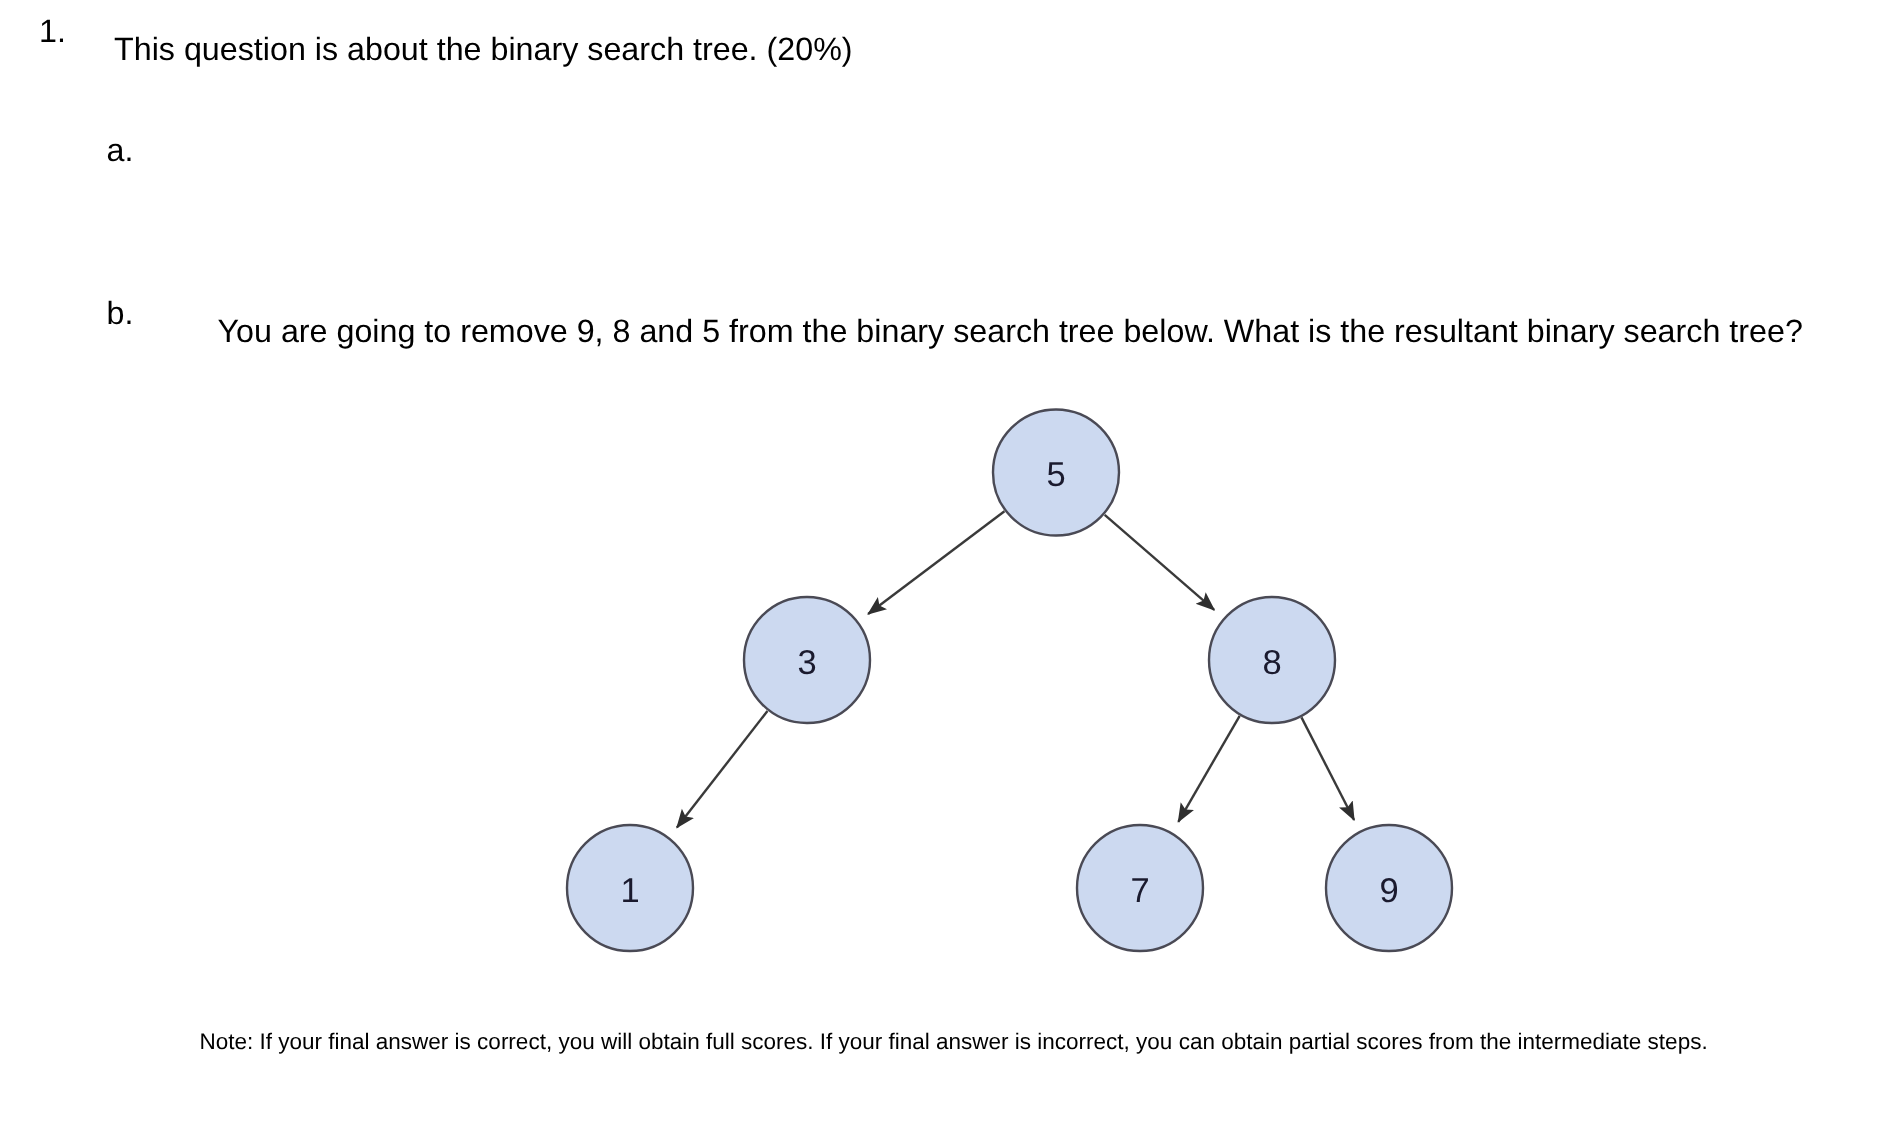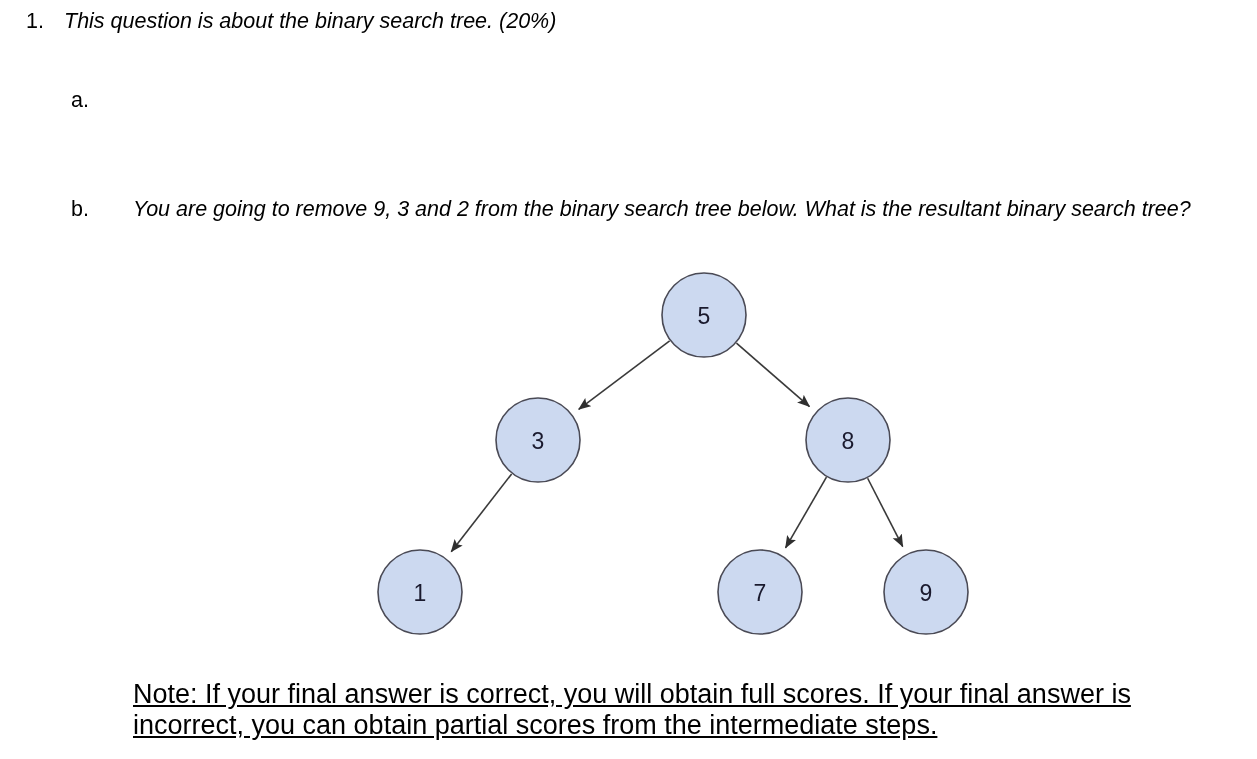--- a/index.html
+++ b/index.html
@@ -36,22 +36,21 @@
     line-height: 31px;
     color: #000;
   }
   .q-body {
     flex: 1 1 auto;
     font-size: 21.5px;
     line-height: 31px;
     color: #000;
   }
   .q-body p {
-    margin: 0;
-    font-style: italic;
+    margin: 12px;
   }
 
   
   #item-1 {
     left: 26px;
     top: 6px;
     width: 1200px;
   }
   #item-1 > .marker { width: 38px; }
 
@@ -72,24 +71,23 @@
   }
   #item-b > .marker { width: 62px; }
   #item-b .q-body { max-width: 1100px; }
 
   
   #note-block {
     position: absolute;
     left: 133px;
     top: 679px;
     width: 1100px;
-    font-size: 27px;
+    font-size: 15px;
     line-height: 31px;
     color: #000;
-    text-decoration: underline;
   }
   #note-block p { margin: 0; }
 
   
   #tree-figure {
     position: absolute;
     left: 330px;
     top: 252px;
     width: 700px;
     height: 410px;
@@ -119,21 +117,21 @@
     </div>
   </div>
 
   <div class="q-item" id="item-a">
     <span class="marker">a.</span>
   </div>
 
   <div class="q-item" id="item-b">
     <span class="marker">b.</span>
     <div class="q-body">
-      <p>You are going to remove 9, 3 and 2 from the binary search tree below. What is the resultant binary search tree?</p>
+      <p>You are going to remove 9, 8 and 5 from the binary search tree below. What is the resultant binary search tree?</p>
     </div>
   </div>
 
   <div id="tree-figure">
     <svg viewBox="0 0 700 410" xmlns="http://www.w3.org/2000/svg">
       <defs>
         <marker id="arrowhead" markerWidth="9" markerHeight="9" refX="7.5" refY="3.2" orient="auto" markerUnits="strokeWidth">
           <path d="M0,0 L8,3.2 L0,6.4 L1.6,3.2 z" fill="#2f2f2f"></path>
         </marker>
       </defs>

